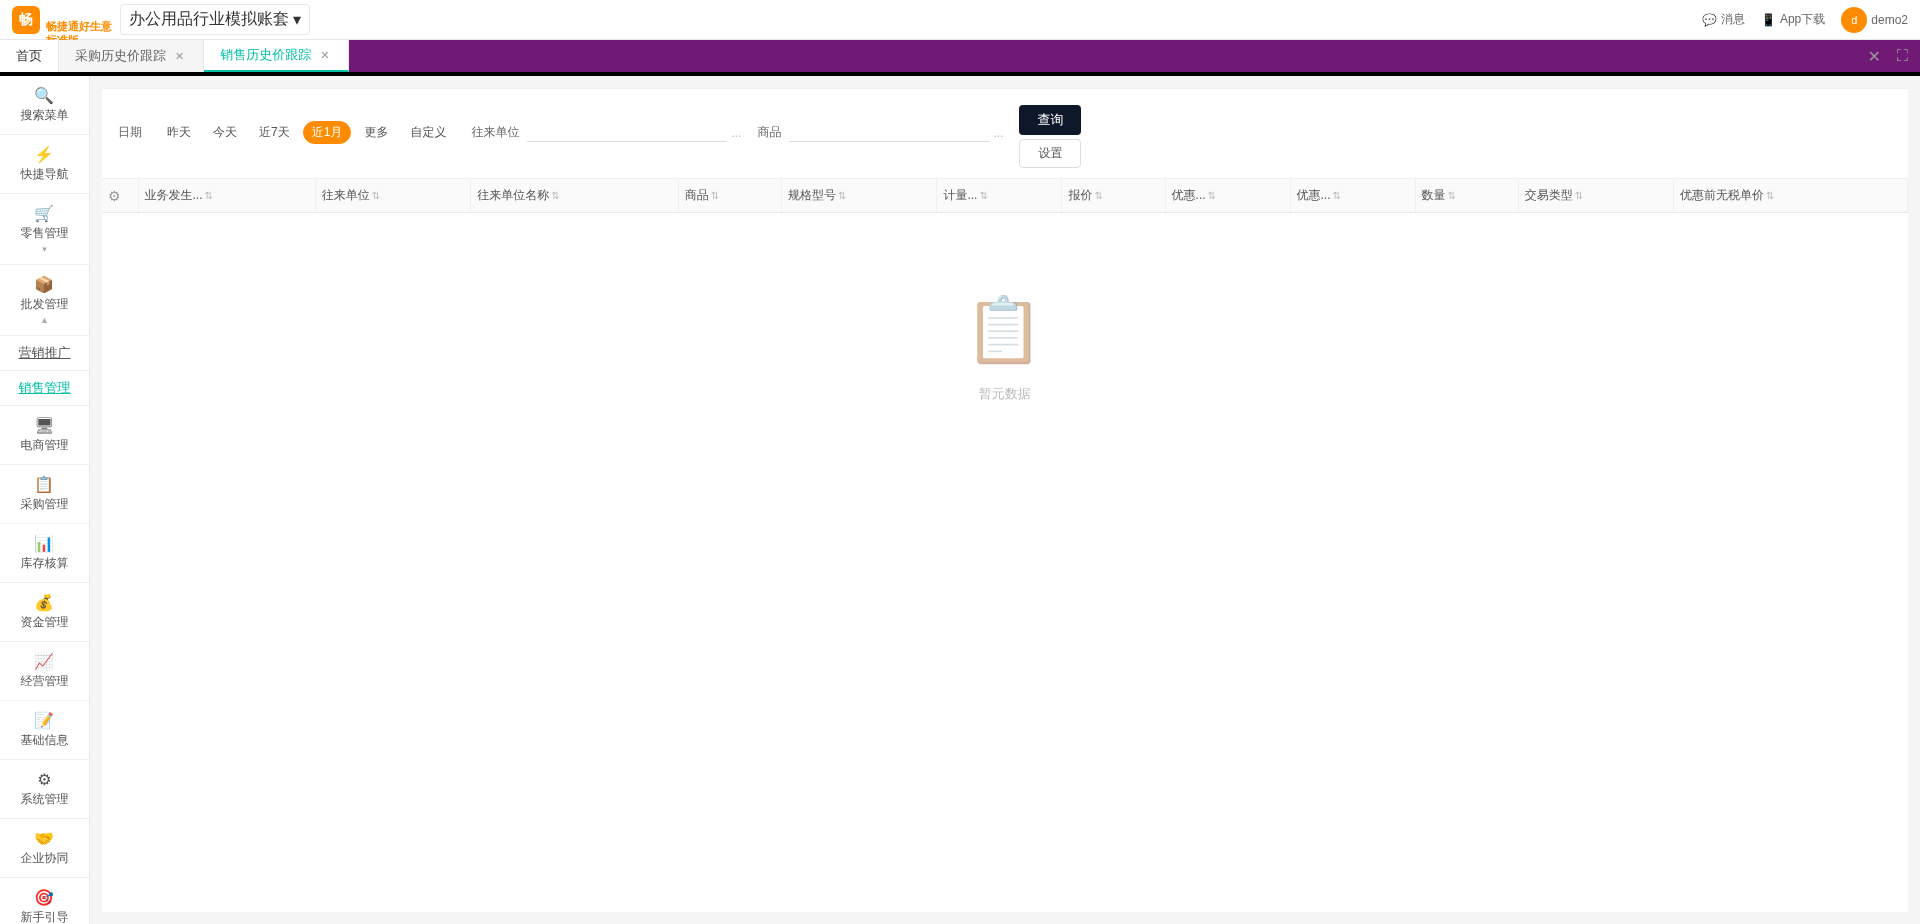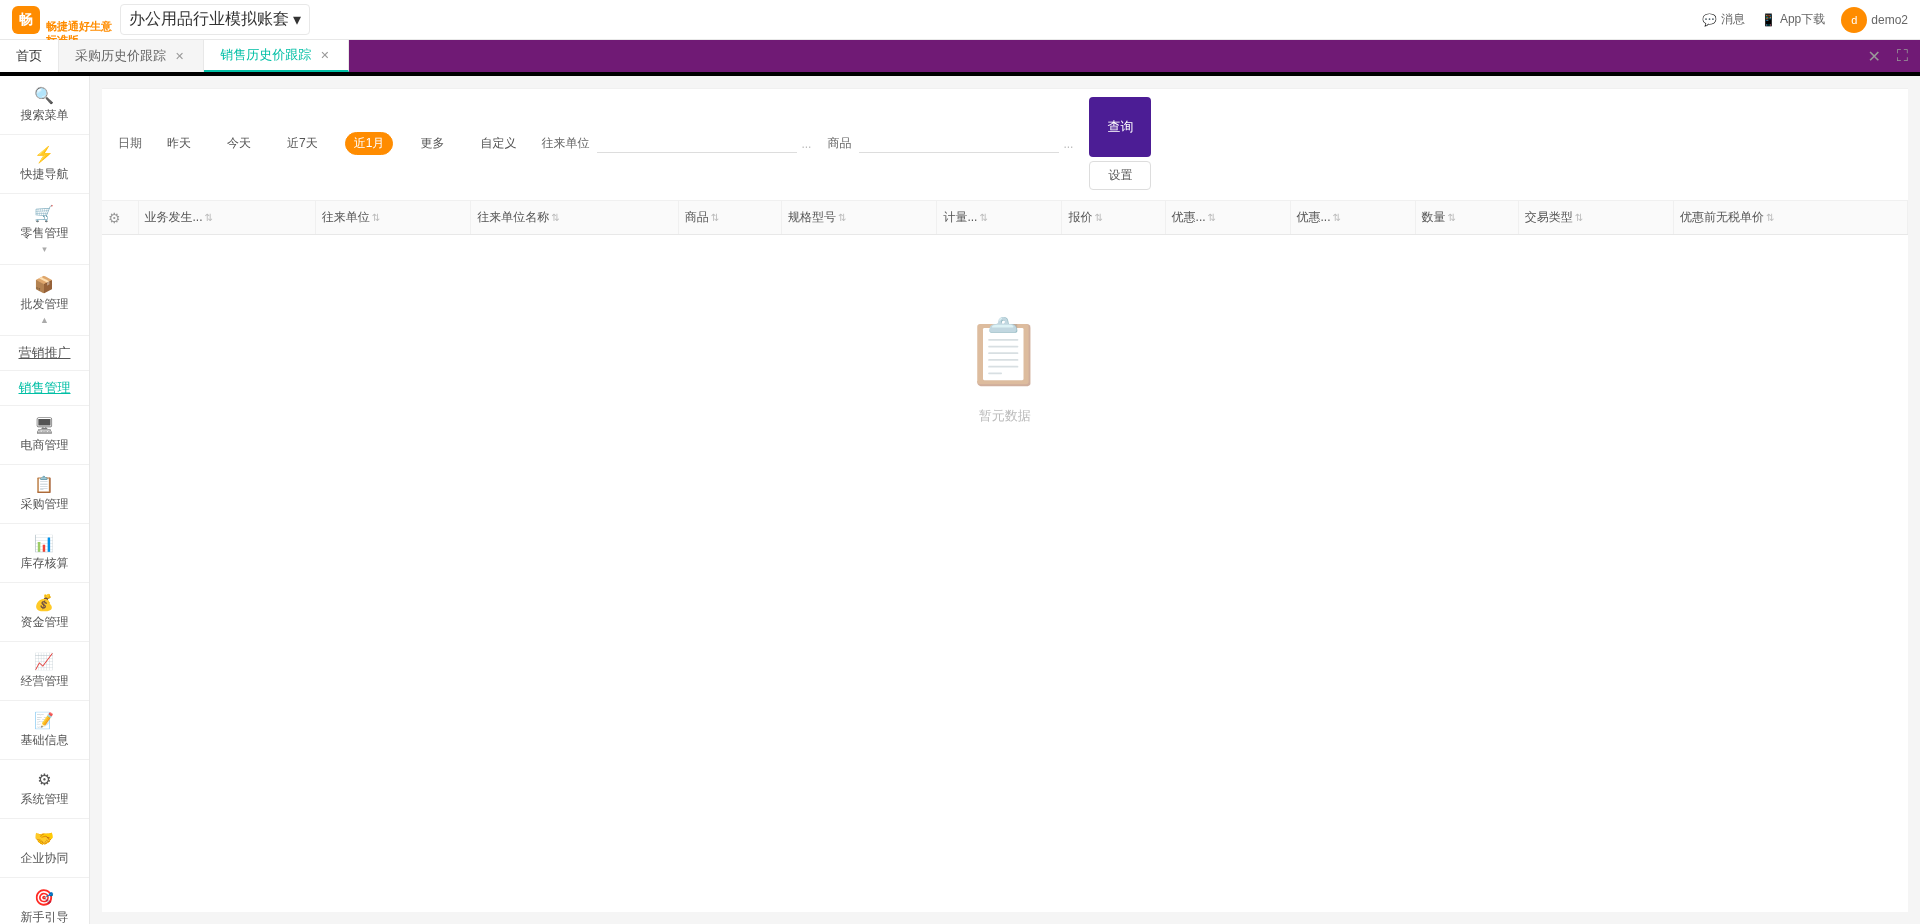--- a/index.html
+++ b/index.html
@@ -43,28 +43,28 @@
     .page-header { background: #fff; padding: 10px 16px; display: flex; align-items: center; justify-content: space-between; border-radius: 4px 4px 0 0; flex-shrink: 0; }
     .page-title { font-size: 16px; font-weight: bold; color: #333; }
     .page-actions { display: flex; align-items: center; gap: 12px; font-size: 12px; color: #666; }
     .page-action { display: flex; align-items: center; gap: 3px; cursor: pointer; }
     .checkbox-label { display: flex; align-items: center; gap: 4px; cursor: pointer; }
     .checkbox-teal { width: 14px; height: 14px; background: #00bfa5; border-radius: 2px; display: flex; align-items: center; justify-content: center; color: white; font-size: 10px; flex-shrink: 0; }
 
     
     .filter-bar { background: #fff; padding: 8px 16px 10px; display: flex; align-items: center; gap: 16px; flex-wrap: wrap; border-top: 1px solid #f0f0f0; flex-shrink: 0; }
     .filter-label { color: #666; font-size: 12px; white-space: nowrap; }
-    .filter-date-btns { display: flex; gap: 18px; }
+    .filter-date-btns { display: flex; gap: 4px; }
     .date-btn { padding: 2px 8px; border-radius: 12px; font-size: 12px; cursor: pointer; color: #555; border: 1px solid transparent; }
     .date-btn.active { background: #ff8c00; color: white; border-color: #ff8c00; border-radius: 12px; }
     .date-range { font-size: 11px; color: #999; margin-top: 2px; }
     .filter-input-group { display: flex; align-items: center; gap: 4px; }
     .filter-input { border: none; border-bottom: 1px solid #ddd; padding: 2px 4px; font-size: 12px; width: 180px; outline: none; color: #333; }
     .filter-input-dots { color: #bbb; font-size: 12px; cursor: pointer; }
-    .query-btn { background: #4c1d95; color: white; border: none; padding: 21px 18px; border-radius: 4px; cursor: pointer; font-size: 13px; }
+    .query-btn { background: #0f172a; color: white; border: none; padding: 6px 18px; border-radius: 4px; cursor: pointer; font-size: 13px; margin-top: 8px; }
     .settings-btn { background: #fff; color: #555; border: 1px solid #ddd; padding: 5px 14px; border-radius: 4px; cursor: pointer; font-size: 12px; }
 
     
     .table-container { background: #fff; flex: 1; overflow: auto; border-top: 1px solid #f0f0f0; }
     .data-table { width: 100%; border-collapse: collapse; font-size: 12px; }
     .data-table th { background: #fafafa; border-bottom: 1px solid #e8e8e8; border-right: 1px solid #f0f0f0; padding: 8px 6px; text-align: left; color: #555; font-weight: normal; white-space: nowrap; position: sticky; top: 0; }
     .data-table th .th-inner { display: flex; align-items: center; gap: 2px; }
     .sort-icon { color: #bbb; font-size: 10px; cursor: pointer; }
     .settings-col { width: 36px; text-align: center; }
     .gear-btn { color: #999; cursor: pointer; font-size: 14px; }

